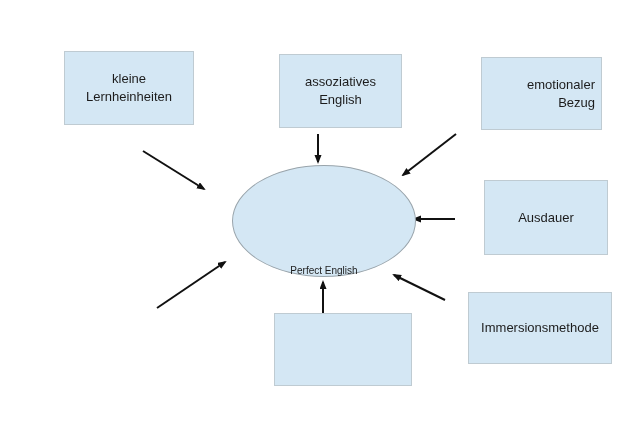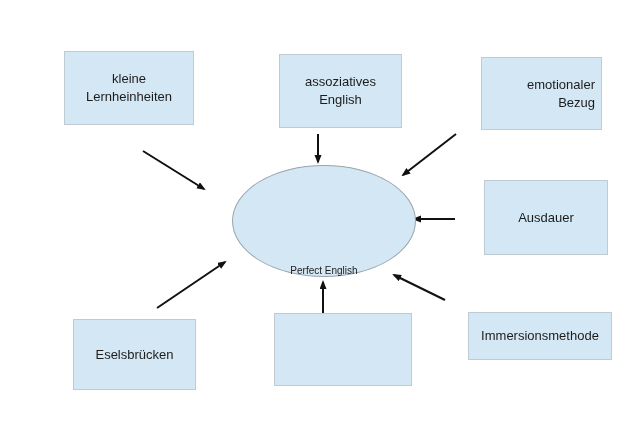--- a/index.html
+++ b/index.html
@@ -101,25 +101,22 @@
   </div>
 
   <div class="node" style="left:465px;top:57px;width:121px;height:73px;text-align:right;">
     <span>emotionaler Bezug</span>
   </div>
 
   <div class="node" style="left:468px;top:180px;width:124px;height:75px;">
     <span>Ausdauer</span>
   </div>
 
-  <div class="node" style="left:452px;top:312px;width:144px;height:48px;">
+  <div class="node" style="left:452px;top:292px;width:144px;height:72px;">
     <span>Immersionsmethode</span>
   </div>
 
   <div class="node" style="left:258px;top:313px;width:138px;height:73px;">
     <span></span>
   </div>
 
-  <div class="node" style="left:57px;top:319px;width:123px;height:71px;">
-    <span>Eselsbrücken</span>
-  </div>
 
 </div>
 
 </body></html>

